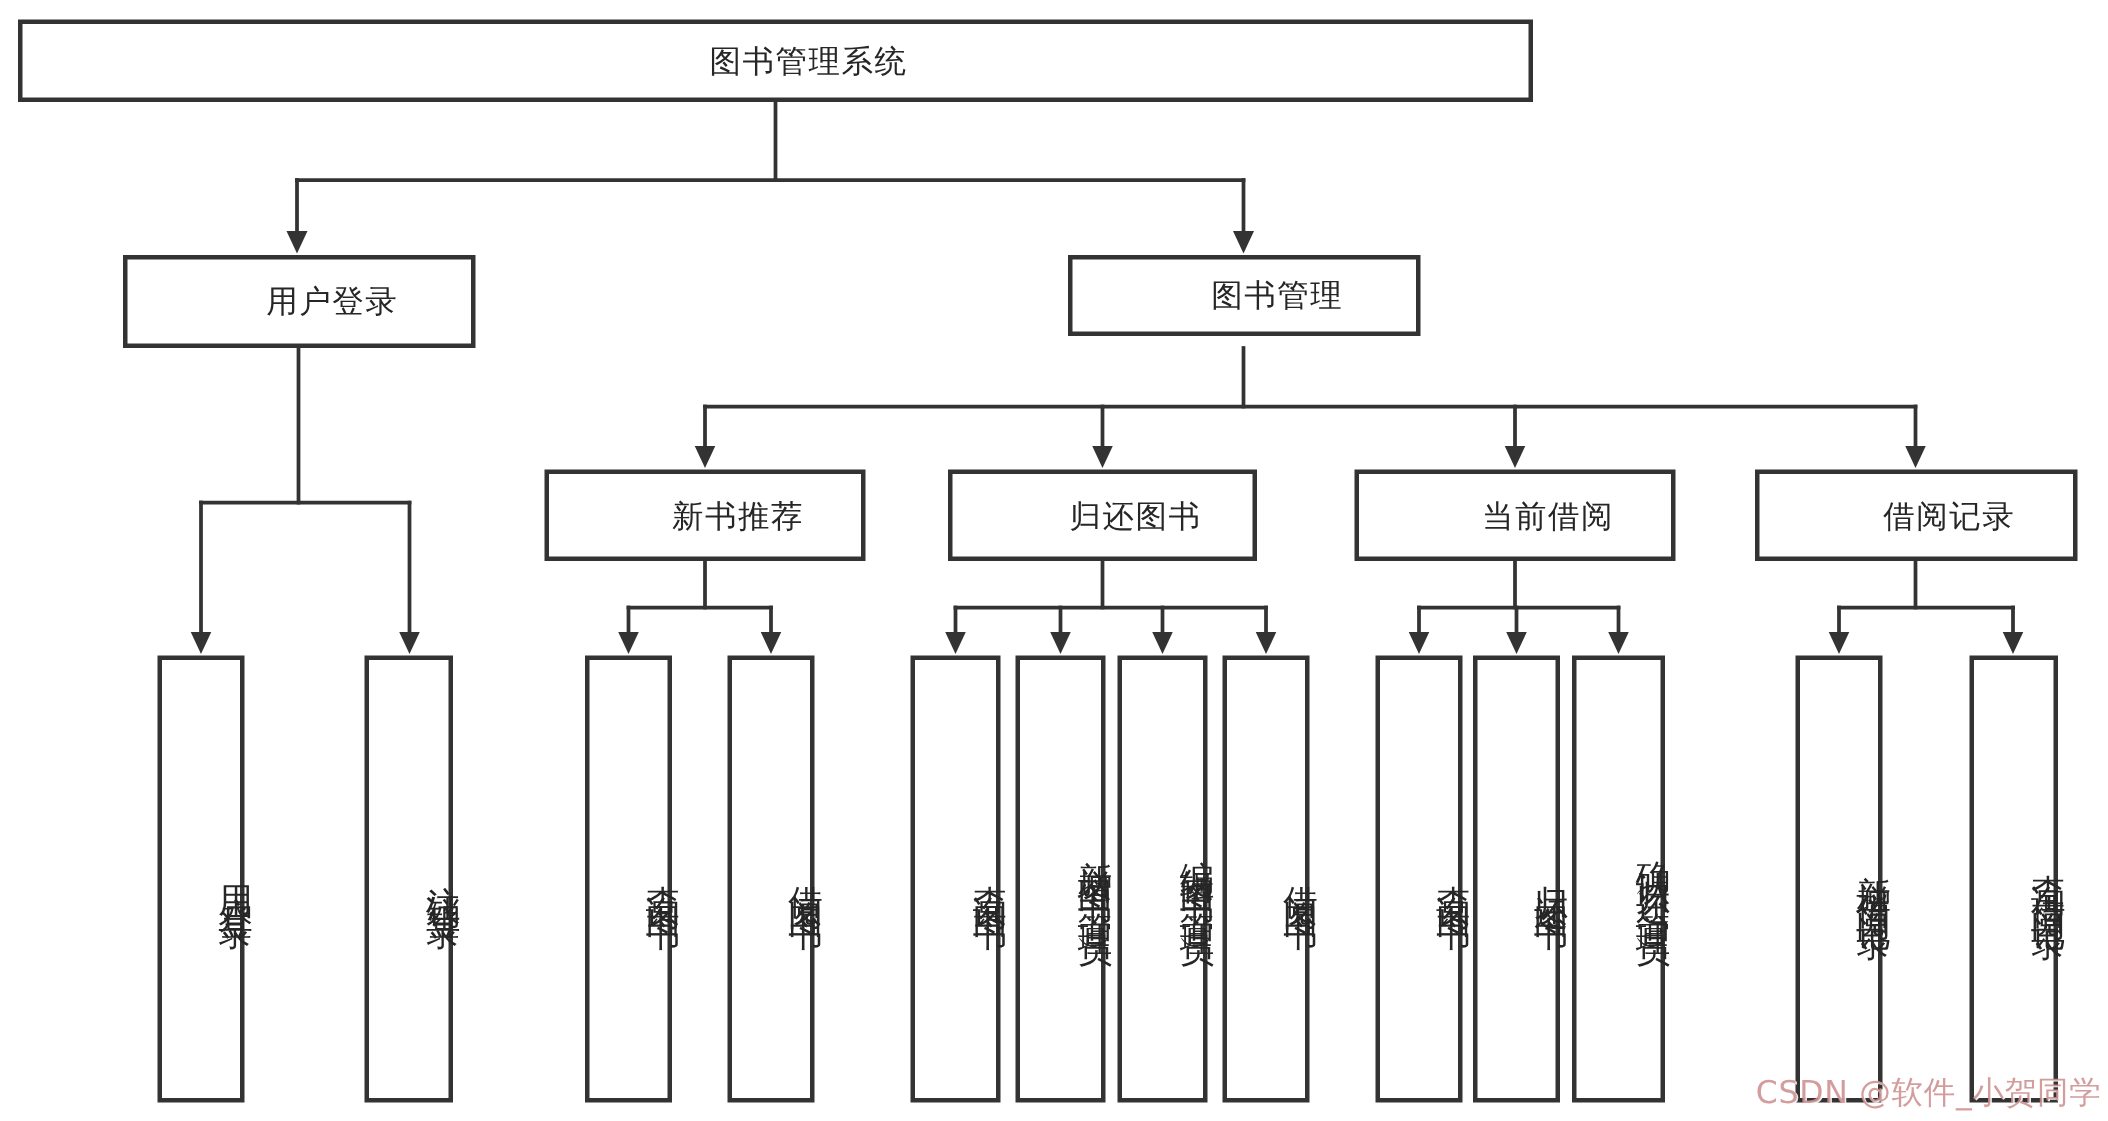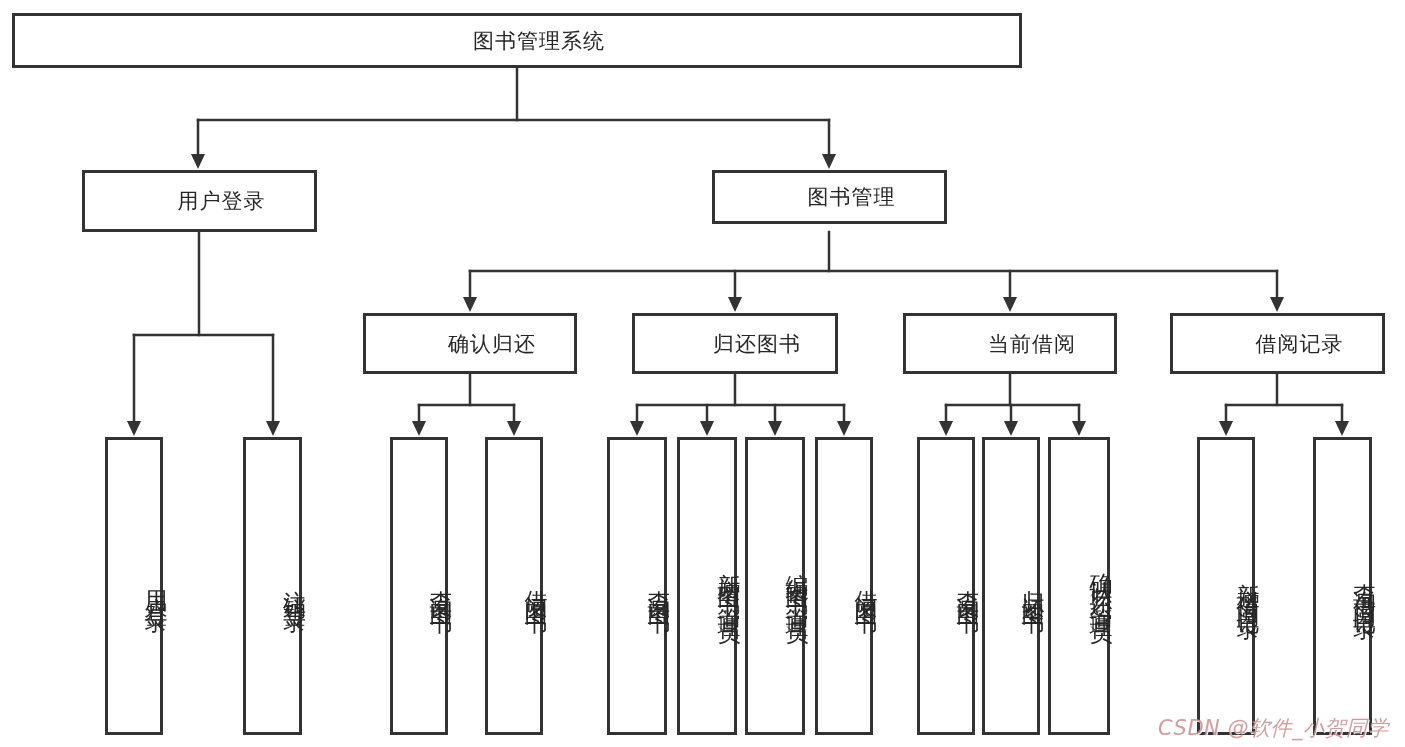--- a/index.html
+++ b/index.html
@@ -30,29 +30,28 @@
   .vlbl{
     writing-mode:vertical-rl;
     text-orientation:mixed;
     font-size:23px;
     letter-spacing:7px;
     line-height:1;
     white-space:nowrap;
   }
   .watermark{
     position:absolute;
-    right:16px;
+    right:4px;
     bottom:5px;
     font-size:21px;
     letter-spacing:0.5px;
     color:rgba(205,140,140,0.85);
     text-shadow:1px 1px 0 rgba(255,255,255,0.9);
     white-space:nowrap;
     pointer-events:none;
-    font-style:italic;
   }
 </style>
 </head>
 <body>
 
 <div id="canvas">
 
   <svg id="connectors" width="1405" height="747" viewBox="0 0 1405 747">
     <defs>
       <marker id="ah" markerUnits="userSpaceOnUse" markerWidth="16" markerHeight="16" refX="1" refY="7" orient="auto">
@@ -108,21 +107,21 @@
   </div>
 
   <div class="node" style="left:82px;top:170px;width:235px;height:62px">
     <span class="hlbl">用户登录</span>
   </div>
   <div class="node" style="left:712px;top:170px;width:235px;height:54px">
     <span class="hlbl">图书管理</span>
   </div>
 
   <div class="node" style="left:363px;top:313px;width:214px;height:61px">
-    <span class="hlbl">确认归还</span>
+    <span class="hlbl">新书推荐</span>
   </div>
   <div class="node" style="left:632px;top:313px;width:206px;height:61px">
     <span class="hlbl">归还图书</span>
   </div>
   <div class="node" style="left:903px;top:313px;width:214px;height:61px">
     <span class="hlbl">当前借阅</span>
   </div>
   <div class="node" style="left:1170px;top:313px;width:215px;height:61px">
     <span class="hlbl">借阅记录</span>
   </div>

